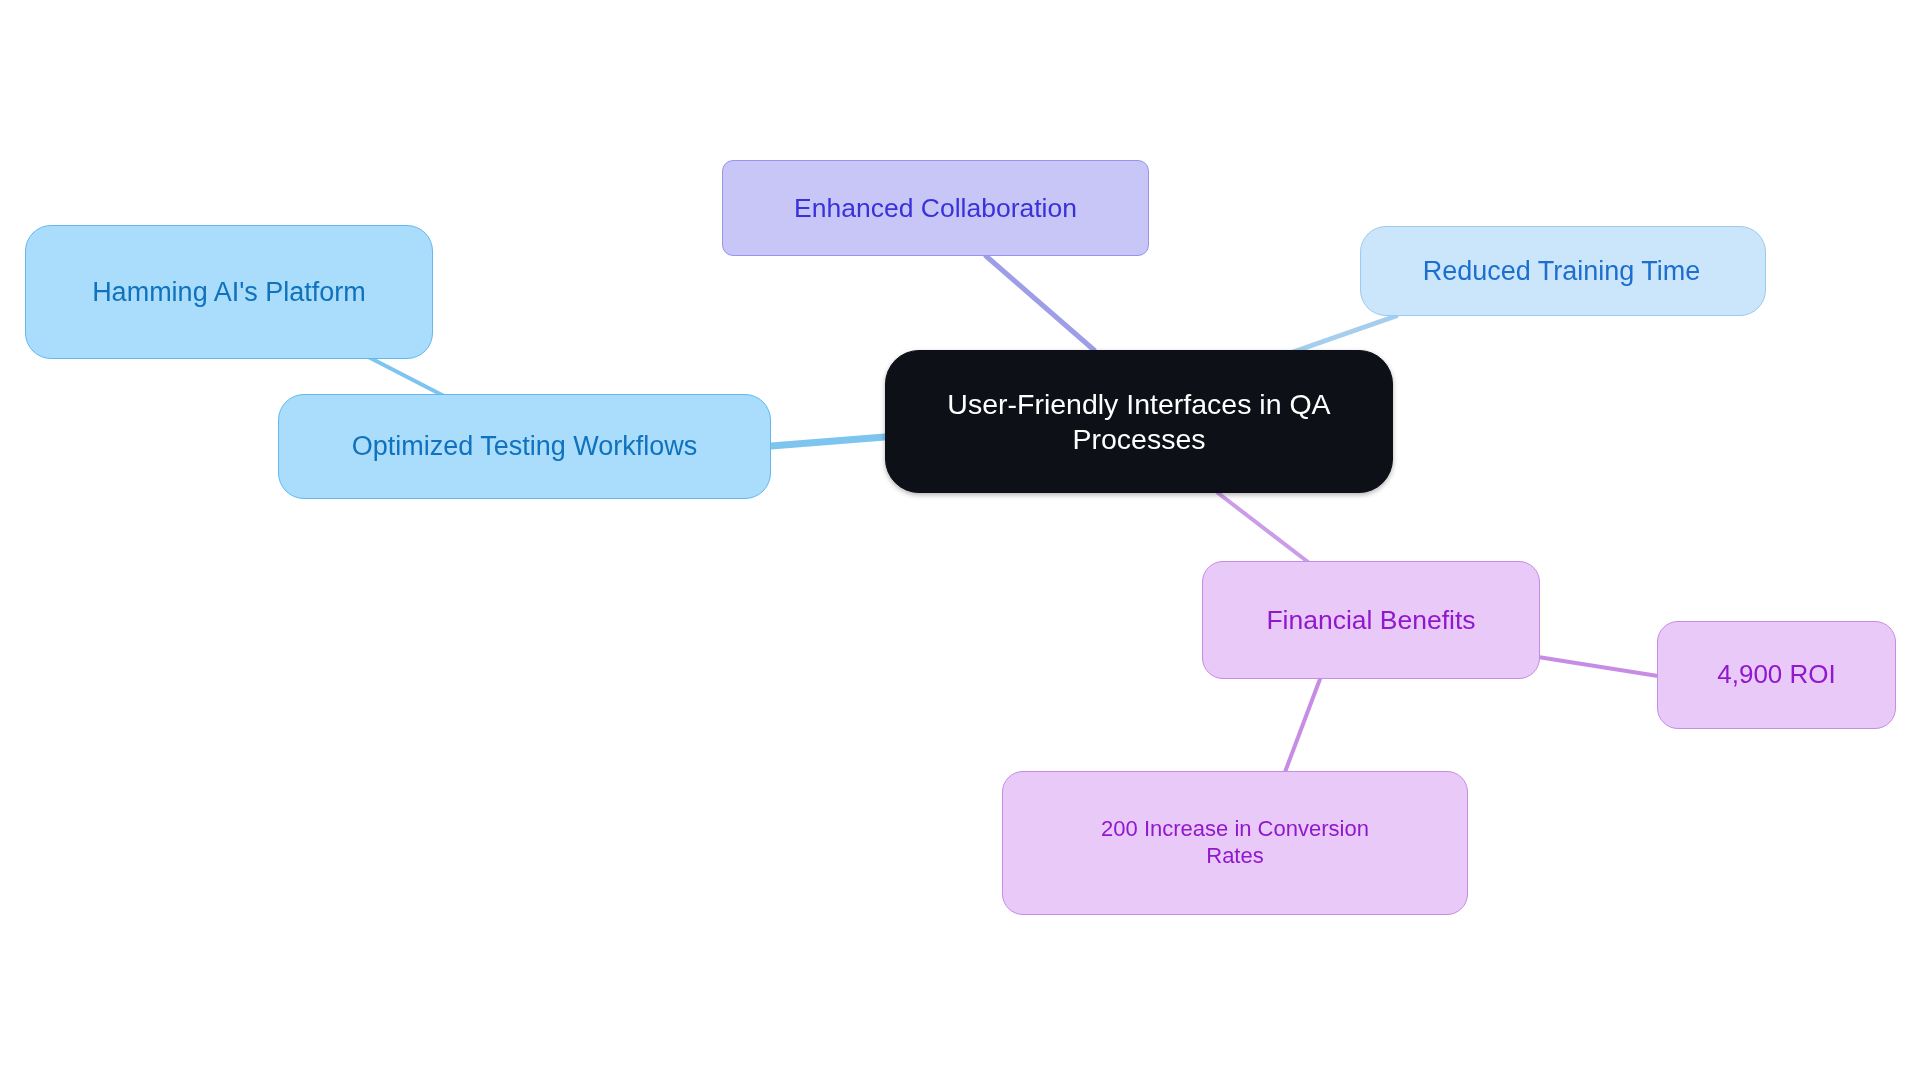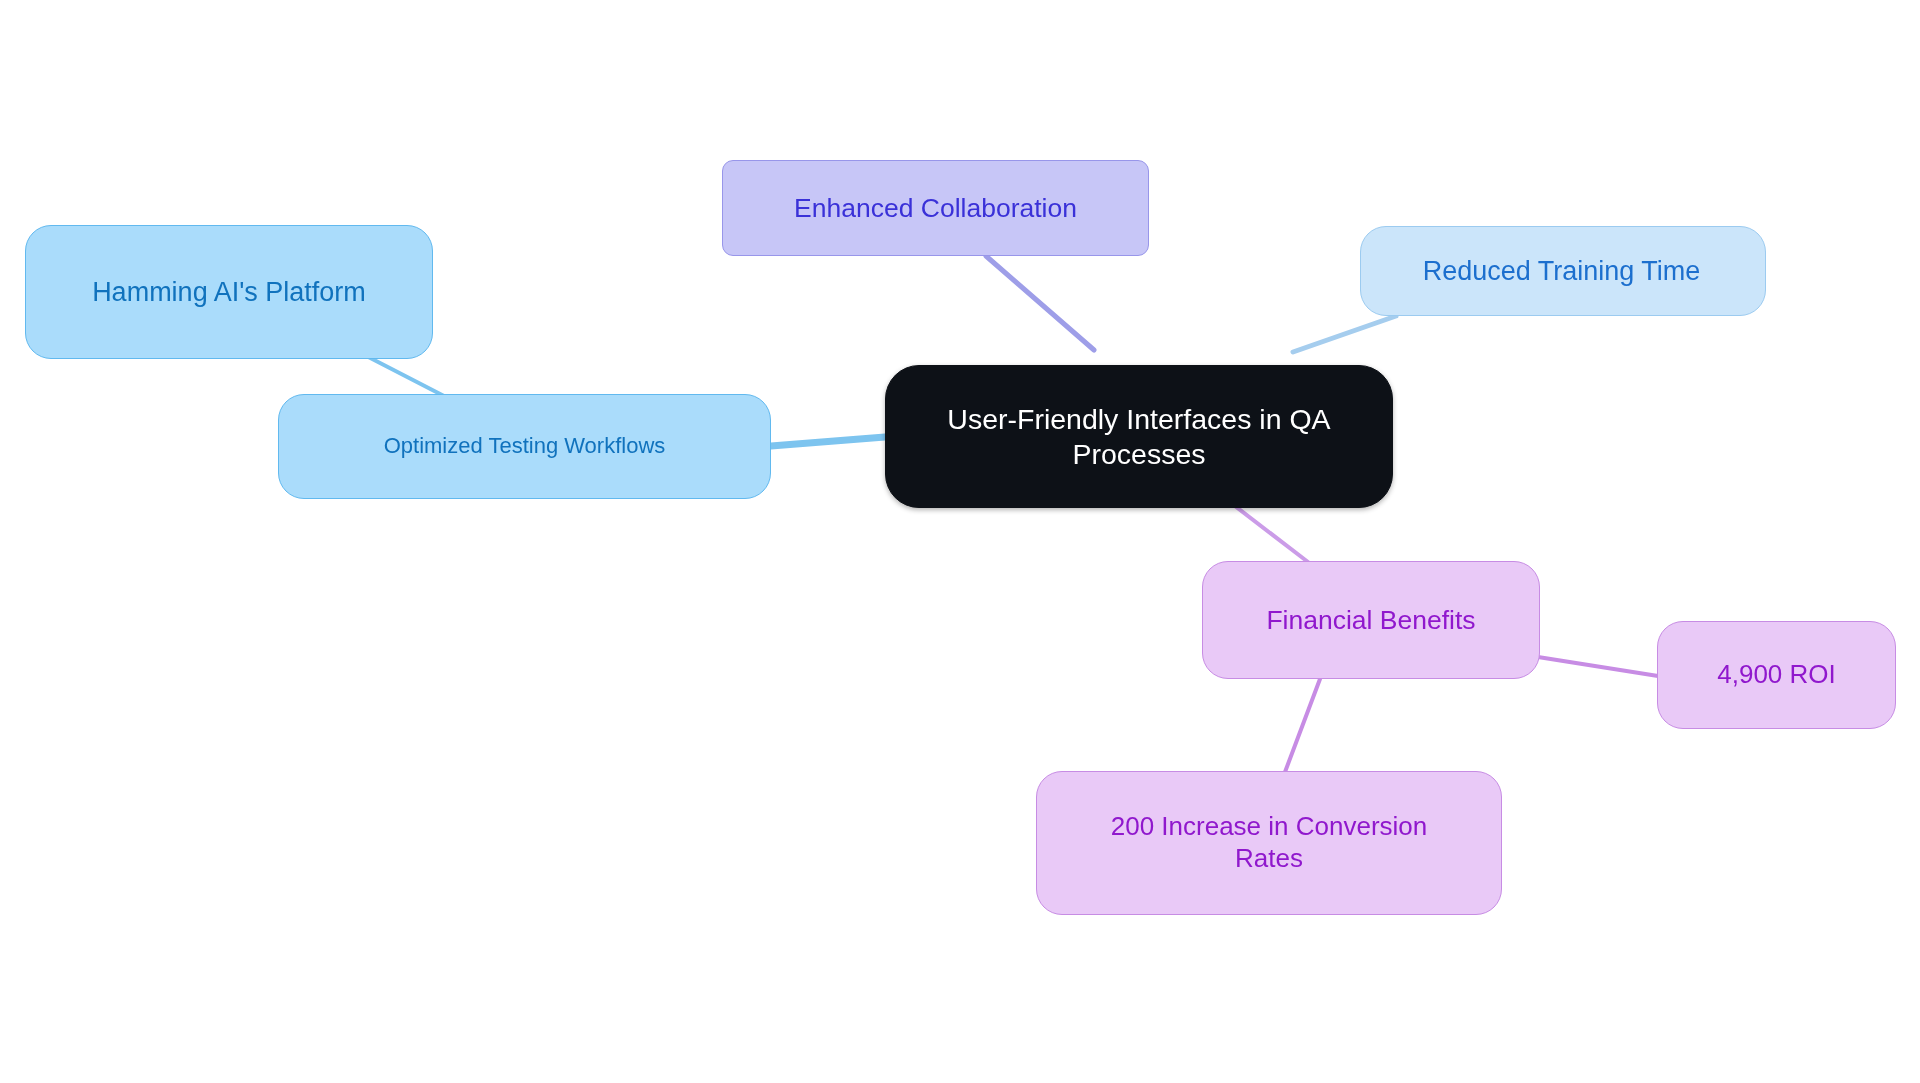--- a/index.html
+++ b/index.html
@@ -51,21 +51,20 @@
     left: 885px;
     top: 350px;
     width: 508px;
     height: 143px;
     background: #0d1117;
     border-color: #0d1117;
     border-radius: 34px;
     color: #ffffff;
     font-size: 28.5px;
     box-shadow: 0 2px 5px rgba(0,0,0,0.30);
-    margin-top: 15px;
   }
   
   .blue {
     background: #aadcfb;
     border-color: #61b9ef;
     color: #1072bd;
   }
   .blue-light {
     background: #cbe5fa;
     border-color: #9ccbf0;
@@ -75,41 +74,42 @@
   .lavender {
     background: #c7c6f7;
     border-color: #9896ea;
     color: #3a31d8;
   }
   
   .orchid {
     background: #e9c9f7;
     border-color: #c78ce4;
     color: #9018cd;
+    border-radius: 21px;
   }
   #node-hamming {
     left: 25px; top: 225px; width: 408px; height: 134px; font-size: 27px;
   }
   #node-workflows {
-    left: 278px; top: 394px; width: 493px; height: 105px; font-size: 22px;
+    left: 278px; top: 394px; width: 493px; height: 105px; font-size: 27px;
   }
   #node-collab {
     left: 722px; top: 160px; width: 427px; height: 96px; font-size: 26.5px; border-radius: 11px;
   }
   #node-training {
     left: 1360px; top: 226px; width: 406px; height: 90px; font-size: 27px; padding-left: 11px;
   }
   #node-financial {
     left: 1202px; top: 561px; width: 338px; height: 118px; font-size: 26.5px;
   }
   #node-roi {
     left: 1657px; top: 621px; width: 239px; height: 108px; font-size: 26px;
   }
   #node-conversion {
-    left: 1036px; top: 771px; width: 466px; height: 144px; font-size: 26px;
+    left: 1002px; top: 771px; width: 466px; height: 144px; font-size: 22px;
   }
 </style>
 </head>
 <body>
 
 <div id="canvas">
 
   <svg id="edge-layer" viewBox="0 0 1920 1083">
 
     <path d="M 771 446 L 885 437" stroke="#7dc4ef" stroke-width="7" fill="none" stroke-linecap="round"></path>

